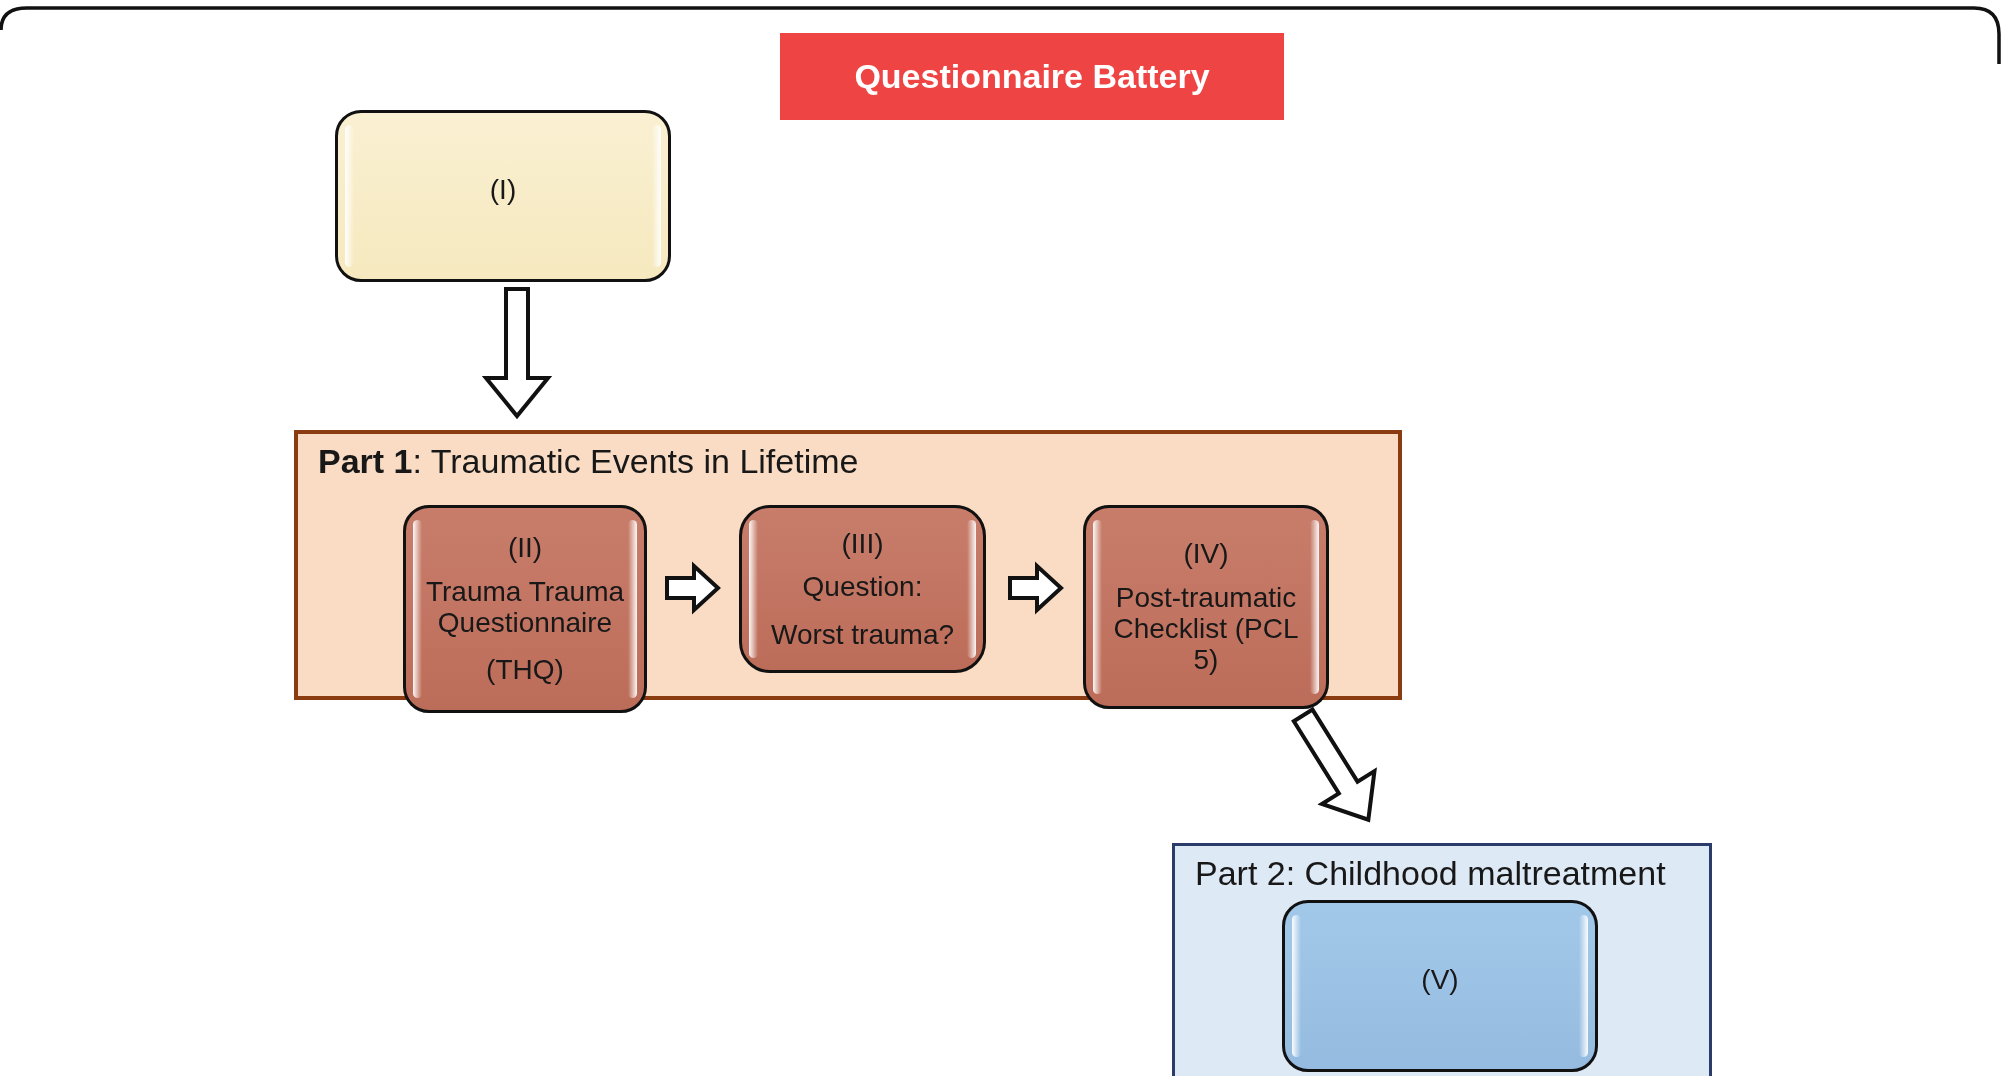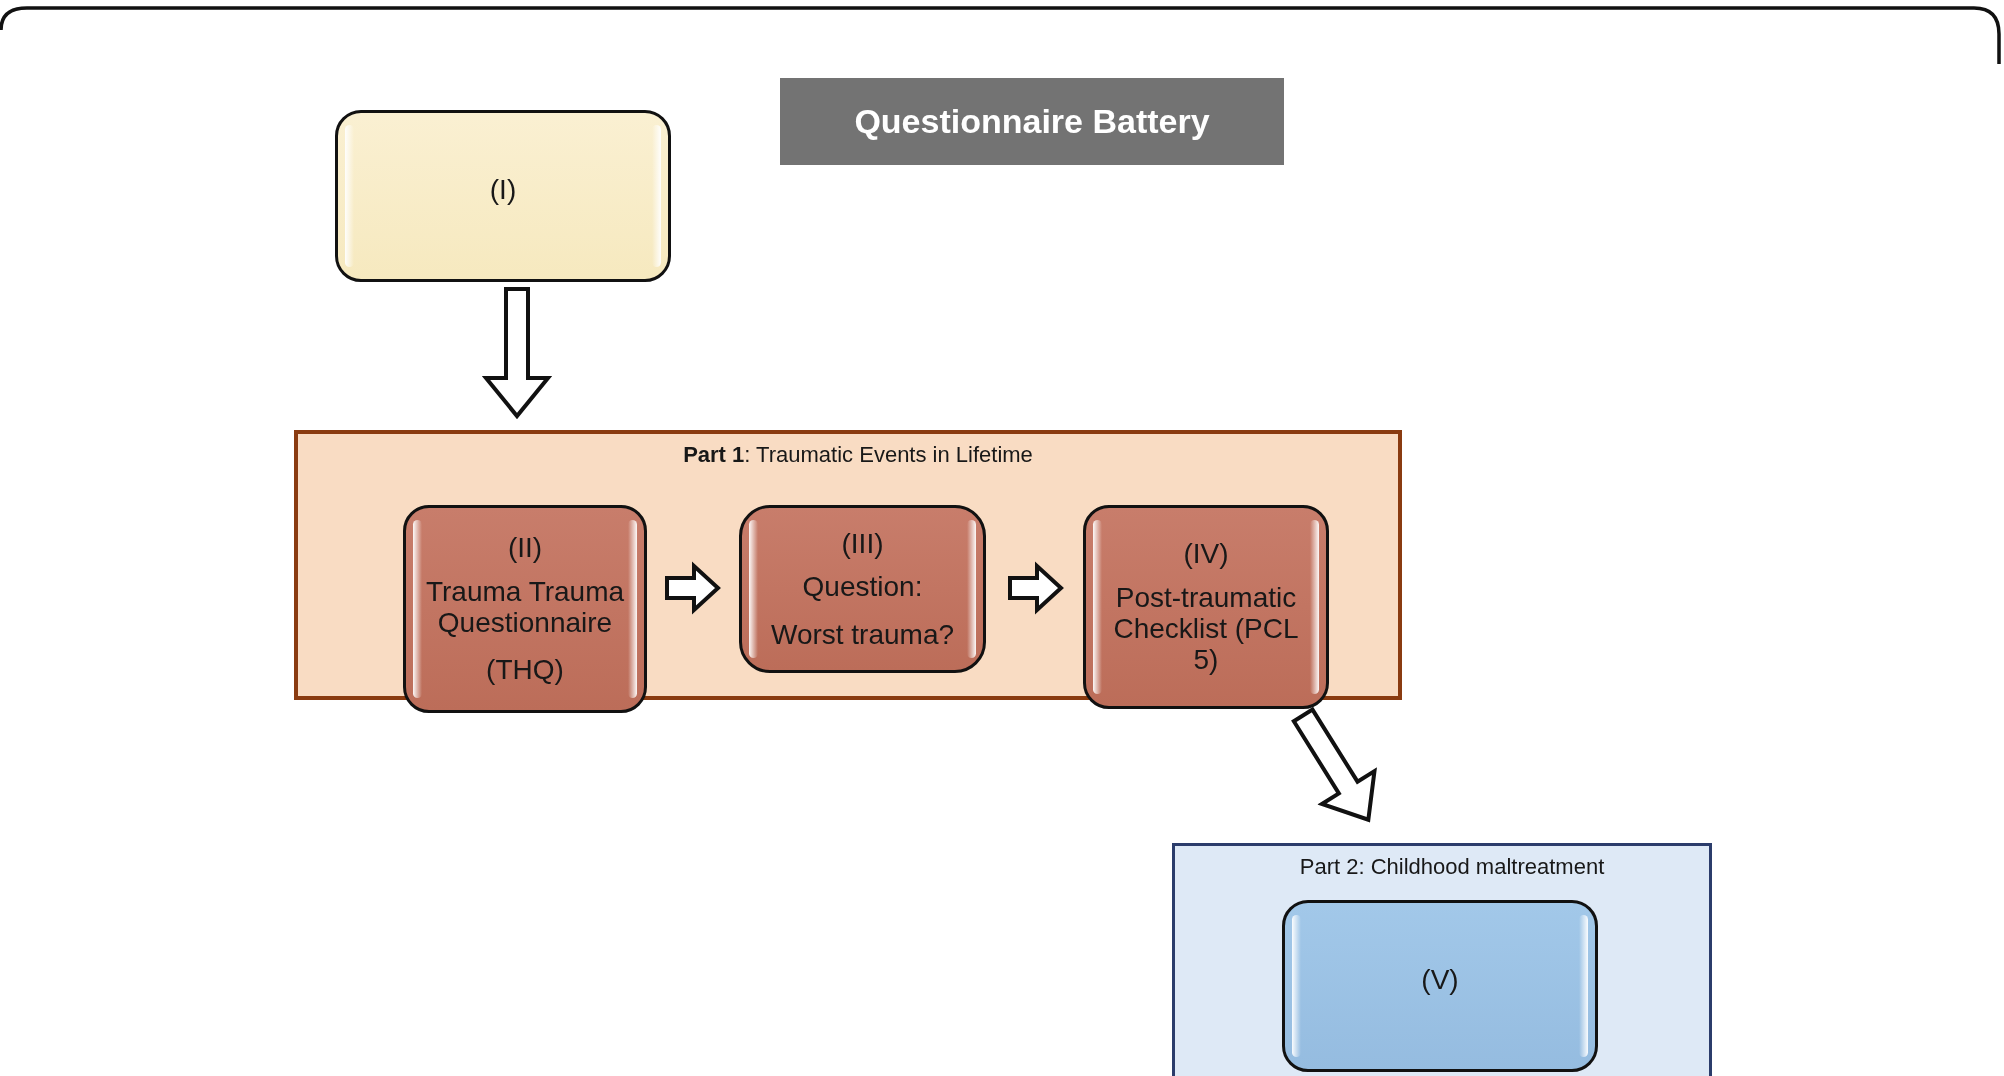--- a/index.html
+++ b/index.html
@@ -10,23 +10,23 @@
     color:#181818;
   }
   .abs { position:absolute; }
 
   
   #frame { left:0; top:0; width:2004px; height:1076px; pointer-events:none; }
 
   
   .titlebar {
     left:780px; top:33px; width:504px; height:87px;
-    background:#737373;
+    background:#ef4444;
     display:flex; align-items:center; justify-content:center;
-    font-size:34px; font-weight:bold; color:#ffffff;margin-top:45px;
+    font-size:34px; font-weight:bold; color:#ffffff;
   }
 
   
   .node {
     border:3px solid #111111; border-radius:26px;
     display:flex; flex-direction:column; align-items:center; justify-content:center;
     text-align:center; font-size:28px; line-height:1.12;
     box-sizing:border-box; position:absolute;
   }
   .node .shine-l, .node .shine-r {
@@ -47,21 +47,21 @@
   
   .part1 {
     left:294px; top:430px; width:1108px; height:270px;
     background:#f9dcc3; border:4px solid #8a3b10; box-sizing:border-box;
   }
   .part2 {
     left:1172px; top:843px; width:540px; height:280px;
     background:#dee9f6; border:3px solid #2b3c6b; box-sizing:border-box;
   }
   .part-heading {
-    font-size:22px; padding:8px 0 0 20px; white-space:nowrap;text-align:center;
+    font-size:34px; padding:8px 0 0 20px; white-space:nowrap;
   }
   .part-heading b { font-weight:bold; }
 
   
   .box-i   { left:335px;  top:110px; width:336px; height:172px; }
   .box-ii  { left:403px;  top:505px; width:244px; height:208px; }
   .box-iii { left:739px;  top:505px; width:247px; height:168px;border-radius:31px; }
   .box-iv  { left:1083px; top:505px; width:246px; height:204px; }
   .box-iv p { padding:0 14px; }
   .box-v   { left:1282px; top:900px; width:316px; height:172px; }

